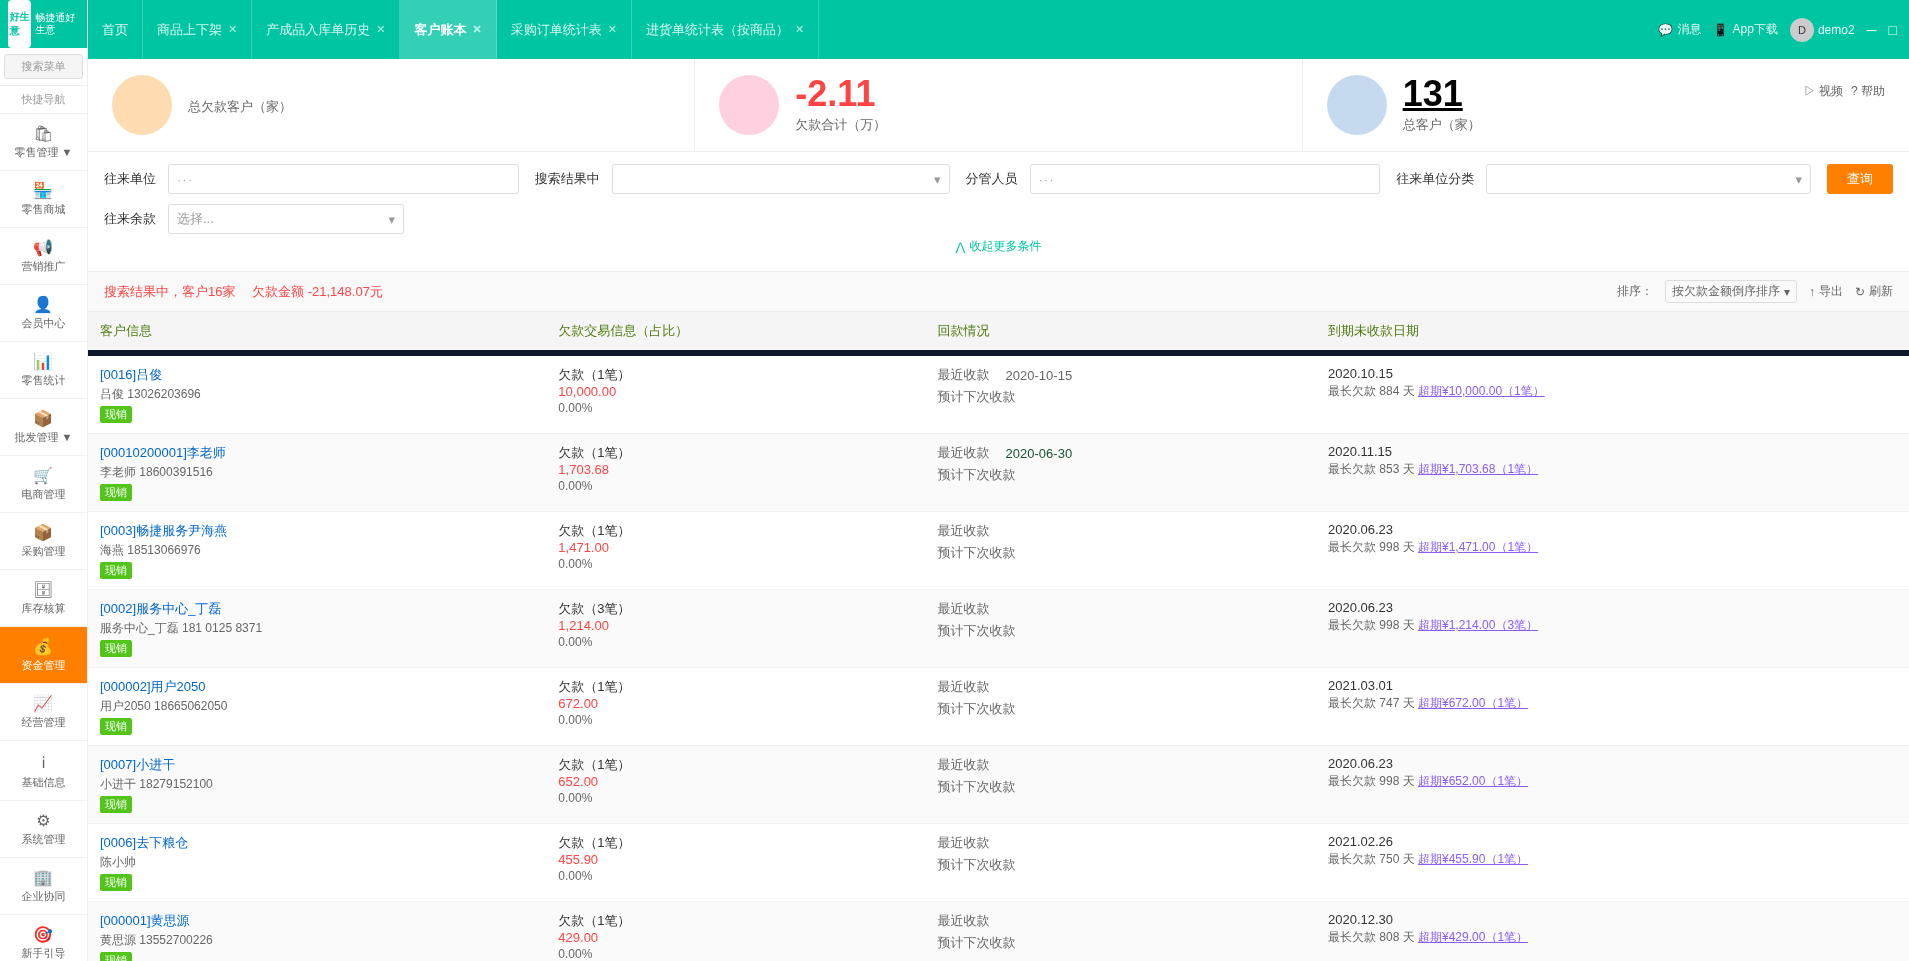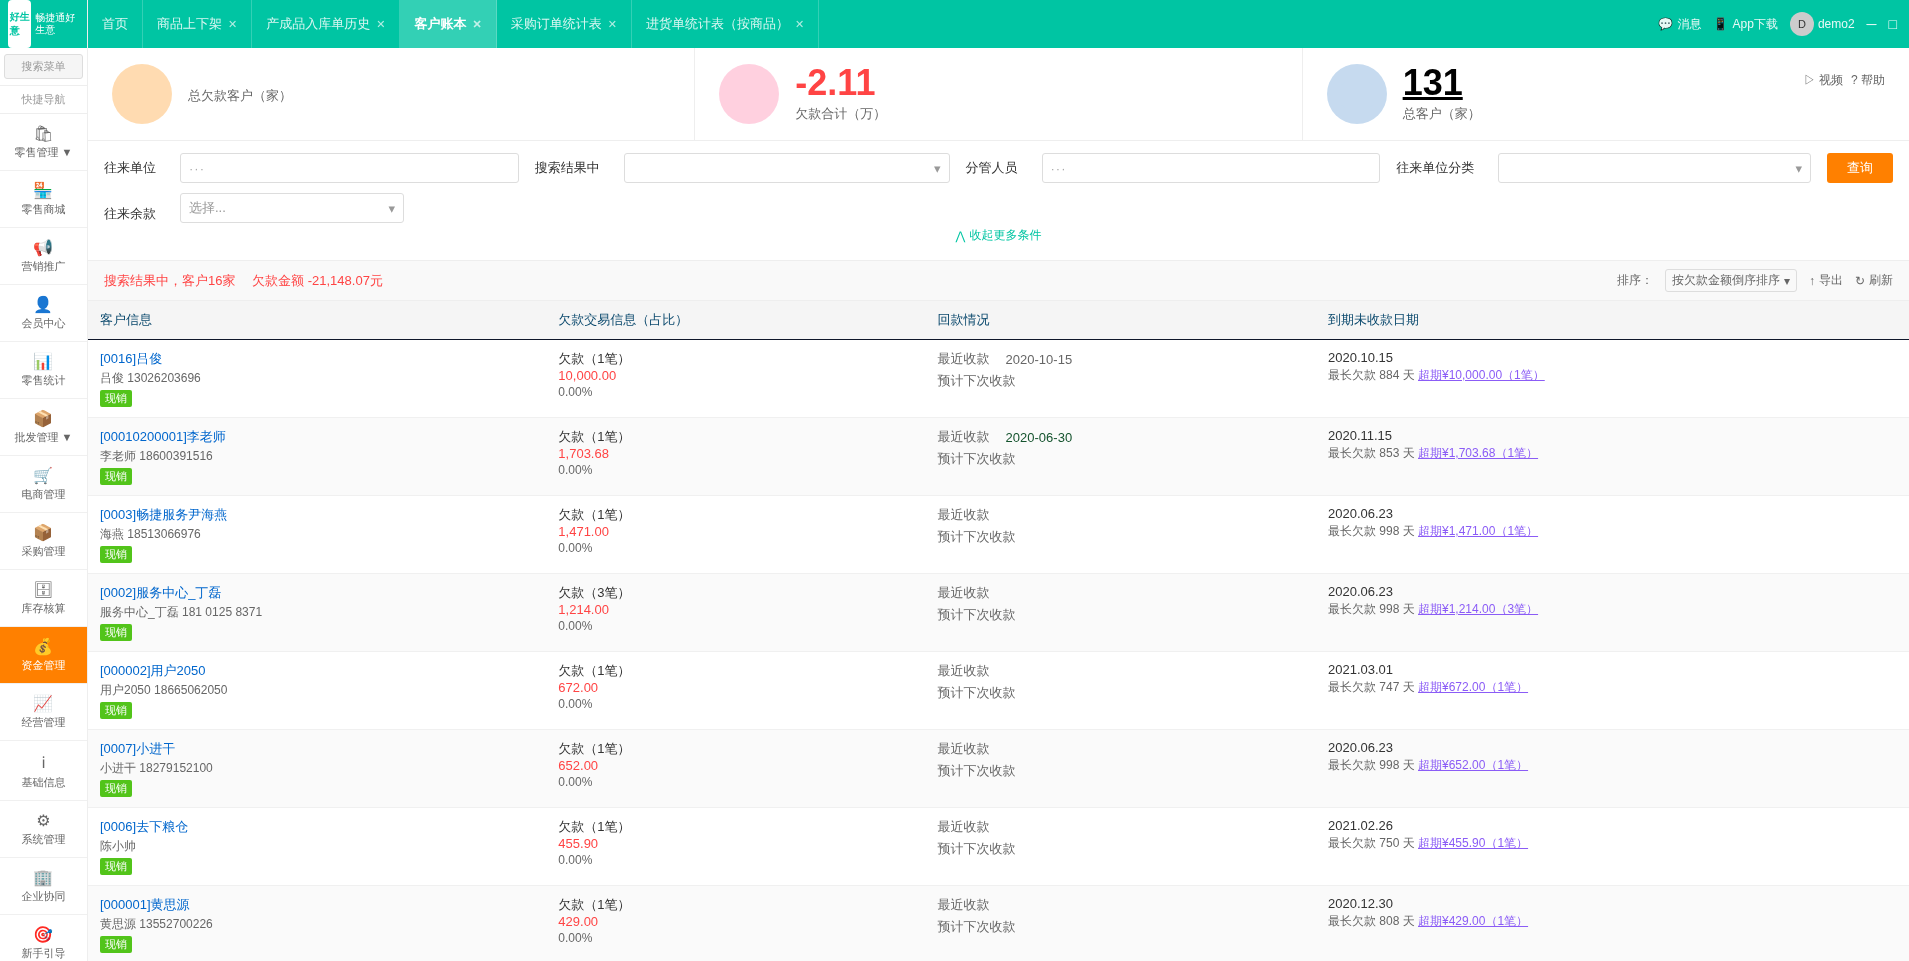--- a/index.html
+++ b/index.html
@@ -15,21 +15,21 @@
     .sidebar-nav { flex: 1; overflow-y: auto; }
     .sidebar-item { padding: 10px 4px; text-align: center; cursor: pointer; color: #666; font-size: 12px; border-bottom: 1px solid #f0f0f0; }
     .sidebar-item.active { background: #ff8000; color: #fff; }
     .sidebar-item .s-icon { font-size: 16px; margin-bottom: 2px; }
     .sidebar-item-label { font-size: 11px; }
 
     
     .main { flex: 1; display: flex; flex-direction: column; overflow: hidden; }
 
     
-    .top-nav { background: #00c5a3; display: flex; align-items: center; height: 48px; padding: 0; flex-shrink: 0; }
+    .top-nav { background: #00c5a3; display: flex; align-items: center; height: 59px; padding: 0; flex-shrink: 0; }
     .top-nav-tabs { display: flex; flex: 1; height: 100%; overflow: hidden; }
     .nav-tab { display: flex; align-items: center; padding: 0 14px; height: 100%; font-size: 13px; color: rgba(255,255,255,0.85); cursor: pointer; white-space: nowrap; border-right: 1px solid rgba(255,255,255,0.2); gap: 6px; }
     .nav-tab.active { background: rgba(255,255,255,0.2); color: #fff; font-weight: bold; }
     .nav-tab .close-x { color: rgba(255,255,255,0.7); font-size: 11px; }
     .nav-tab.home { background: transparent; }
     .top-nav-actions { display: flex; align-items: center; gap: 12px; padding: 0 12px; color: rgba(255,255,255,0.9); font-size: 12px; }
     .top-nav-actions span { cursor: pointer; display: flex; align-items: center; gap: 4px; }
 
     
     .stats-row { display: flex; background: #fff; border-bottom: 1px solid #eee; flex-shrink: 0; }
@@ -43,41 +43,41 @@
     .stat-number { font-size: 36px; font-weight: bold; color: #ff4444; line-height: 1; }
     .stat-number.negative { color: #ff4444; }
     .stat-number.black { color: #000; font-weight: 900; text-decoration: underline; }
     .stat-label { font-size: 13px; color: #666; margin-top: 4px; }
     .stat-actions { display: flex; gap: 8px; font-size: 12px; color: #666; align-self: flex-start; padding-top: 8px; }
     .stat-actions span { cursor: pointer; display: flex; align-items: center; gap: 2px; }
 
     
     .filter-area { background: #fff; padding: 12px 16px; border-bottom: 1px solid #eee; flex-shrink: 0; }
     .filter-row { display: flex; align-items: center; gap: 16px; margin-bottom: 10px; }
-    .filter-item { display: flex; align-items: center; gap: 24px; flex: 1; }
+    .filter-item { display: flex; align-items: center; gap: 12px; flex: 1; }
     .filter-label { font-size: 13px; color: #333; white-space: nowrap; }
     .filter-input { flex: 1; border: 1px solid #ddd; border-radius: 3px; padding: 5px 8px; font-size: 13px; display: flex; align-items: center; justify-content: space-between; color: #999; cursor: pointer; min-height: 30px; }
     .filter-input .dots { color: #aaa; letter-spacing: 1px; }
     .filter-select { flex: 1; border: 1px solid #ddd; border-radius: 3px; padding: 5px 8px; font-size: 13px; display: flex; align-items: center; justify-content: space-between; color: #999; cursor: pointer; min-height: 30px; }
     .search-btn { background: #ff8000; color: #fff; border: none; border-radius: 3px; padding: 6px 20px; font-size: 13px; cursor: pointer; }
     .filter-row2 { display: flex; align-items: center; gap: 16px; }
     .collapse-btn { text-align: center; color: #00c5a3; cursor: pointer; font-size: 12px; padding: 4px; display: flex; align-items: center; justify-content: center; gap: 4px; }
 
     
     .results-bar { background: #f9f9f9; padding: 8px 16px; display: flex; align-items: center; justify-content: space-between; border-bottom: 1px solid #eee; flex-shrink: 0; }
     .results-text { font-size: 13px; color: #333; }
     .results-text span { color: #ff4444; }
     .results-actions { display: flex; align-items: center; gap: 12px; font-size: 12px; color: #666; }
     .results-actions span { cursor: pointer; display: flex; align-items: center; gap: 4px; }
 
     
     .table-area { flex: 1; overflow-y: auto; background: #fff; }
     table { width: 100%; border-collapse: collapse; }
     thead tr { background: #f5f5f5; }
-    th { padding: 10px 12px; text-align: left; font-size: 13px; color: #0c4a6e; font-weight: normal; border-bottom: 1px solid #0f172a; }
+    th { padding: 10px 12px; text-align: left; font-size: 13px; color: #4d7c0f; font-weight: normal; border-bottom: 6px solid #0f172a; }
     td { padding: 10px 12px; border-bottom: 1px solid #f0f0f0; vertical-align: top; font-size: 13px; }
     .customer-name { color: #0066cc; cursor: pointer; font-size: 13px; }
     .customer-phone { color: #666; font-size: 12px; margin-top: 2px; }
     .tag { display: inline-block; background: #52c41a; color: #fff; border-radius: 2px; padding: 1px 5px; font-size: 11px; margin-top: 3px; }
     .amount-red { color: #ff4444; font-size: 13px; }
     .amount-pct { color: #666; font-size: 12px; margin-top: 2px; }
     .overdue-text { color: #8b5cf6; cursor: pointer; font-size: 12px; text-decoration: underline; }
     .date-text { color: #333; font-size: 13px; }
     .overdue-days { color: #666; font-size: 12px; margin-top: 2px; }
   </style>
@@ -275,21 +275,21 @@
         <div class="filter-item">
           <span class="filter-label">往来单位分类</span>
           <div class="filter-select">
             <span></span>
             <span>▾</span>
           </div>
         </div>
         <button class="search-btn">查询</button>
       </div>
       <div class="filter-row2">
-        <div class="filter-item" style="max-width:300px;align-items:flex-end;">
+        <div class="filter-item" style="max-width:300px;">
           <span class="filter-label">往来余款</span>
           <div class="filter-select">
             <span>选择...</span>
             <span>▾</span>
           </div>
         </div>
       </div>
       <div class="collapse-btn">
         <span>⋀</span>
         <span>收起更多条件</span>

